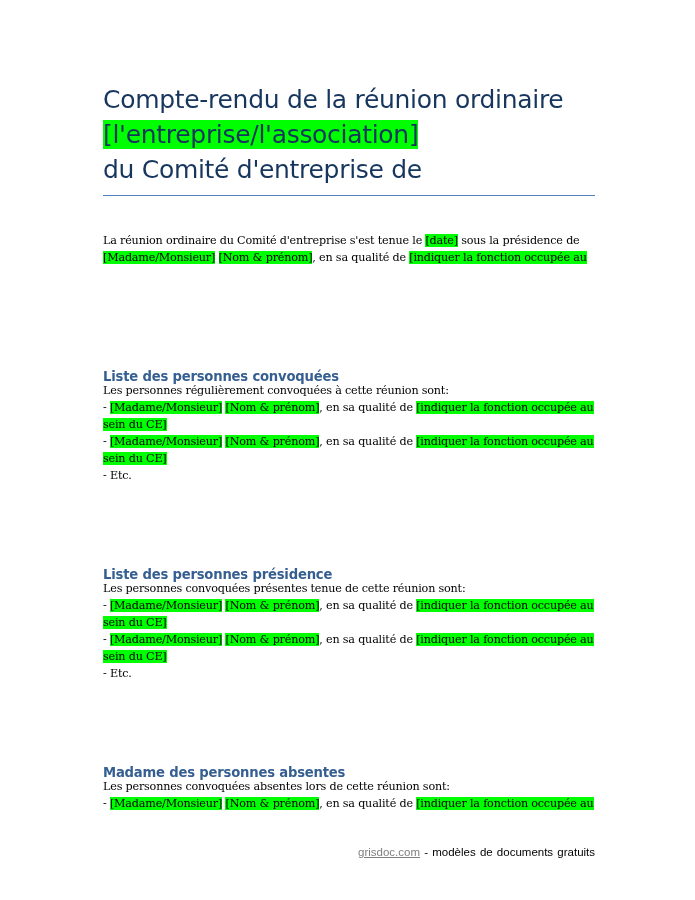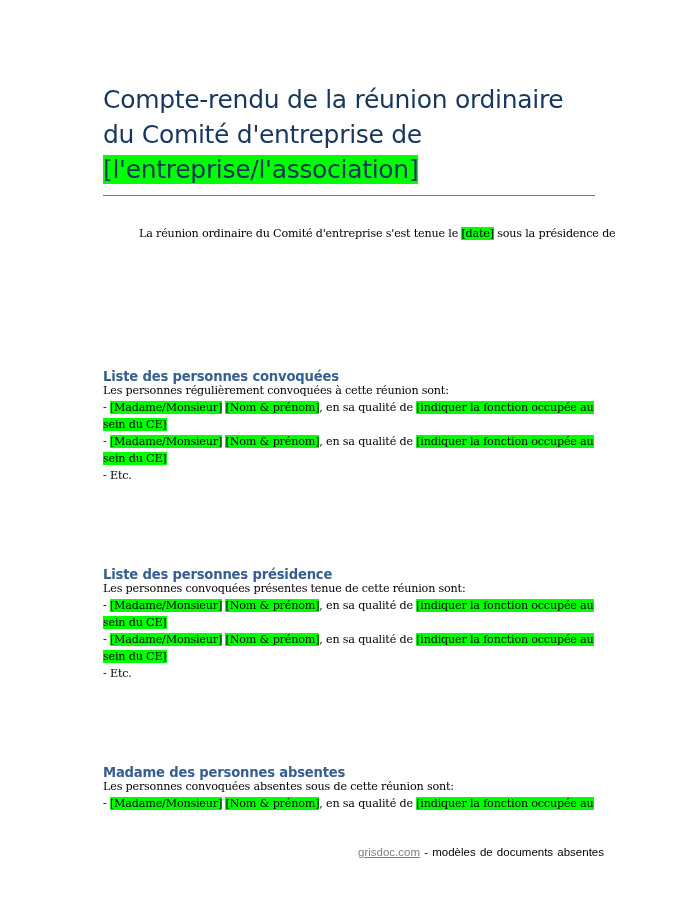--- a/index.html
+++ b/index.html
@@ -34,27 +34,28 @@
     }
     .footer .brand { color: #7f7f7f; text-decoration: underline; }
   </style>
 </head>
 <body>
 
 <div class="page">
 
   <div class="title">
     <span class="line">Compte-rendu de la réunion ordinaire</span>
+    <span class="line"><span class="hl">[l'entreprise/l'association]</span></span>
     <span class="line">du Comité d'entreprise de</span>
-    <span class="line"><span class="hl">[l'entreprise/l'association]</span></span>
   </div>
   <div class="divider"></div>
 
-  <div class="para" style="top:225px;margin-left:36px;">
+  <div class="para" style="top:232px;">
     <span class="ln"><span>La réunion ordinaire du Comité d'entreprise s'est tenue le </span><span class="hl">[date]</span><span> sous la présidence de</span></span>
+    <span class="ln"><span class="hl">[Madame/Monsieur]</span> <span class="hl">[Nom &amp; prénom]</span><span>, en sa qualité de </span><span class="hl">[indiquer la fonction occupée au</span></span>
   </div>
 
   <div class="heading" style="top:340px;">Liste des personnes convoquées</div>
   <div class="para" style="top:382px;">
     <span class="ln">Les personnes régulièrement convoquées à cette réunion sont:</span>
     <span class="ln"><span>- </span><span class="hl">[Madame/Monsieur]</span> <span class="hl">[Nom &amp; prénom]</span><span>, en sa qualité de </span><span class="hl">[indiquer la fonction occupée au</span></span>
     <span class="ln"><span class="hl">sein du CE]</span></span>
     <span class="ln"><span>- </span><span class="hl">[Madame/Monsieur]</span> <span class="hl">[Nom &amp; prénom]</span><span>, en sa qualité de </span><span class="hl">[indiquer la fonction occupée au</span></span>
     <span class="ln"><span class="hl">sein du CE]</span></span>
     <span class="ln">- Etc.</span>
@@ -65,21 +66,21 @@
     <span class="ln">Les personnes convoquées présentes tenue de cette réunion sont:</span>
     <span class="ln"><span>- </span><span class="hl">[Madame/Monsieur]</span> <span class="hl">[Nom &amp; prénom]</span><span>, en sa qualité de </span><span class="hl">[indiquer la fonction occupée au</span></span>
     <span class="ln"><span class="hl">sein du CE]</span></span>
     <span class="ln"><span>- </span><span class="hl">[Madame/Monsieur]</span> <span class="hl">[Nom &amp; prénom]</span><span>, en sa qualité de </span><span class="hl">[indiquer la fonction occupée au</span></span>
     <span class="ln"><span class="hl">sein du CE]</span></span>
     <span class="ln">- Etc.</span>
   </div>
 
   <div class="heading" style="top:736px;">Madame des personnes absentes</div>
   <div class="para" style="top:778px;">
-    <span class="ln">Les personnes convoquées absentes sous de cette réunion sont:</span>
+    <span class="ln">Les personnes convoquées absentes lors de cette réunion sont:</span>
     <span class="ln"><span>- </span><span class="hl">[Madame/Monsieur]</span> <span class="hl">[Nom &amp; prénom]</span><span>, en sa qualité de </span><span class="hl">[indiquer la fonction occupée au</span></span>
   </div>
 
   <div class="footer">
-    <span class="brand">grisdoc.com</span><span> - modèles de documents absentes</span>
+    <span class="brand">grisdoc.com</span><span> - modèles de documents gratuits</span>
   </div>
 
 </div>
 
 </body></html>

